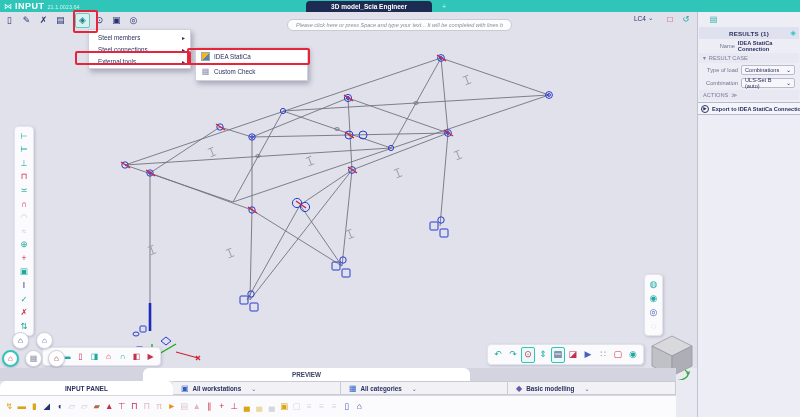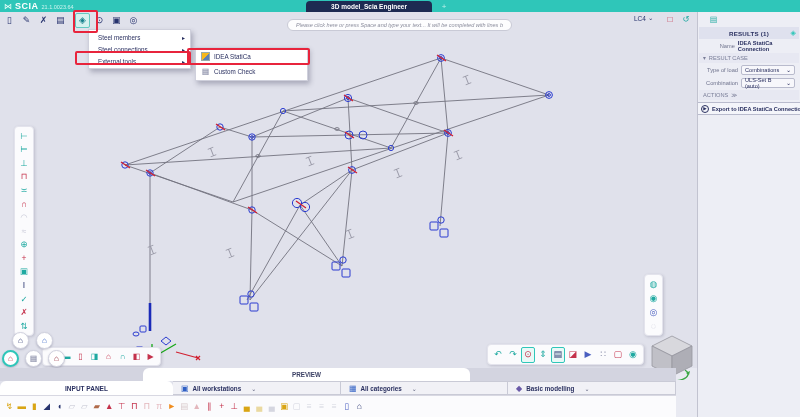--- a/index.html
+++ b/index.html
@@ -215,21 +215,21 @@
       <path d="M152,366 L152,344 M152,358 L176,344" stroke="#18a818" stroke-width="1.3" fill="none"></path>
       <path d="M176,352 L198,358 M196,356 L200,360 M196,360 L200,356" stroke="#d12030" stroke-width="1.2" fill="none"></path>
       <path d="M166,337 L171,341 L166,345 L161,341 Z" stroke="#2a3bd0" fill="none"></path>
       <rect x="137" y="347" width="5" height="7" stroke="#2a3bd0" fill="none"></rect>
     </g>
   </svg>
 
   <div class="topbar">
     <div class="logo">
       <span class="bfly">⋈</span>
-      <span class="nm">SCIA</span>
+      <span class="nm">INPUT</span>
       <span class="ver">21.1.0023.64</span>
     </div>
     <div class="doc-tab">3D model_Scia Engineer</div>
     <div class="newtab">+</div>
   </div>
 
   <div class="irow tl1">
       <span class="icn" style="color: rgb(39, 51, 110);">▯</span>
       <span class="icn" style="color: rgb(39, 51, 110);">✎</span>
       <span class="icn" style="color: rgb(39, 51, 110);">✗</span>

